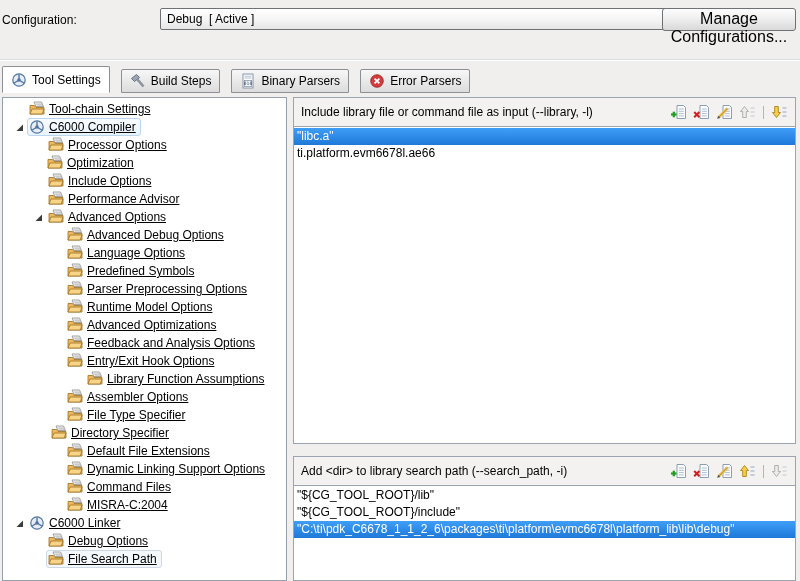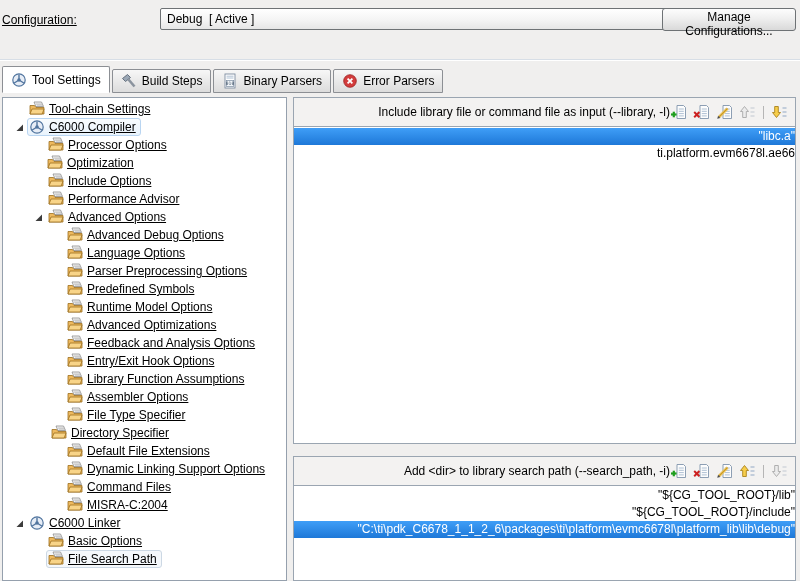--- a/index.html
+++ b/index.html
@@ -1,54 +1,54 @@
 <!DOCTYPE html>
 <html style="--selection-top: #3f9ef7; --selection-bottom: #1e78d8; --tree-selection-border: #b9d5f1; --folder-yellow: #eeb95e; --folder-front: #f8d488; --enabled-arrow: #f7ce4a; --disabled-arrow: #ececec; --error-red: #d23c3c; --trophy-yellow: #f6c62f; --tool-blue: #50749e; --add-green: #1e9e1e; --delete-red: #cc2020;"><head>
 <meta charset="utf-8">
 <style>
   html,body{margin:0;padding:0;background:#fff;}
   .screen{position:relative;width:800px;height:581px;background:#f0efee;overflow:hidden;
           font-family:"Liberation Sans",sans-serif;font-size:12px;color:#000;}
 
   
-  .config-label{position:absolute;left:2px;top:13px;text-decoration:underline;}
+  .config-label{position:absolute;left:2px;top:13px;}
   .combo{position:absolute;left:160px;top:8px;width:561px;height:22px;box-sizing:border-box;
          border:1px solid #6e7275;border-radius:2px;
          background:linear-gradient(#ffffff,#f4f4f4 55%,#e6e6e6);display:flex;align-items:center;cursor:default;}
   .combo-text{padding-left:6px;white-space:pre;}
   .combo-arrow{margin-left:auto;padding-right:7px;font-size:8px;color:#1a1a1a;}
   .manage-btn{position:absolute;left:662px;top:8px;width:134px;height:23px;box-sizing:border-box;
          border:1px solid #6e7275;border-radius:3px;
          background:linear-gradient(#fdfdfd,#efefef 45%,#d9d9d9);
-         font-family:"Liberation Sans",sans-serif;font-size:12px;color:#000;}
+         font-family:"Liberation Sans",sans-serif;font-size:16px;color:#000;}
 
   .separator{position:absolute;left:0;top:59px;width:800px;height:1px;background:#d7dee6;box-shadow:0 1px 0 #ffffff;}
 
   
-  .tab-strip{position:absolute;left:2px;top:66px;height:31px;display:flex;align-items:flex-start;gap:2px;}
+  .tab-strip{position:absolute;left:2px;top:66px;height:31px;display:flex;align-items:flex-start;gap:11px;}
   .tab{display:flex;align-items:center;gap:5px;height:24px;margin-top:3px;padding:0 8px;box-sizing:border-box;
        background:linear-gradient(#f7f7f7,#dcdcdc);border:1px solid #8c8f94;border-radius:2px 2px 0 0;
        white-space:nowrap;cursor:default;}
   .tab.active{height:27px;margin-top:0;background:#ffffff;border-bottom:1px solid #ffffff;}
   .tab-icon{width:16px;height:16px;display:inline-flex;flex:none;}
 
   
   .tree-panel{position:absolute;left:2px;top:97px;width:285px;height:484px;box-sizing:border-box;
               background:#fff;border:1px solid #95a0ad;overflow:hidden;padding-top:2px;}
   .tree-row{height:18px;display:flex;align-items:center;white-space:nowrap;text-decoration:underline;}
   .twisty{width:16px;flex:none;display:inline-flex;justify-content:center;align-items:center;}
   .core{display:inline-flex;align-items:center;gap:4px;height:18px;box-sizing:border-box;
         padding:0 4px 0 1px;border:1px solid transparent;border-radius:3px;}
   .core.selected{border-color:var(--tree-selection-border);background:linear-gradient(#f9fcfe,#e9f3fc);}
   .core.focused{border-color:#ccd8e4;background:#f5f8fb;}
   .tree-icon{width:16px;height:16px;flex:none;display:inline-flex;}
 
   
   .list-panel{position:absolute;left:293px;width:503px;box-sizing:border-box;
-              border:1px solid #9aa5b1;background:#0f172a;overflow:hidden;text-align:right;}
+              border:1px solid #9aa5b1;background:#0f172a;overflow:hidden;}
   .panel-top{top:97px;height:347px;}
   .panel-bottom{top:456px;height:125px;}
   .panel-header{height:29px;background:#f3f2f1;border-bottom:1px solid #9aa5b1;box-sizing:border-box;
                 display:flex;align-items:center;padding:0 7px;}
   .panel-title{flex:1;white-space:nowrap;overflow:hidden;}
   .panel-toolbar{display:flex;align-items:center;gap:6px;flex:none;}
   .tb-btn{width:17px;height:16px;display:inline-flex;cursor:default;}
   .tb-sep{width:1px;height:13px;background:#b5b5b5;margin:0 1px;}
   .panel-list{position:absolute;left:0;right:0;top:29px;bottom:0;background:#fff;overflow:hidden;padding-top:1px;}
   .list-row{height:17px;line-height:17px;padding-left:3px;white-space:nowrap;}
@@ -256,48 +256,48 @@
         <span class="twisty"></span>
         <span class="core">
           <span class="tree-icon">
             <svg width="16" height="16" viewBox="0 0 16 16">
               <polygon points="5,1 12.5,1 14.5,5.5 7,5.5" fill="#ffffff" stroke="#8a8a8a" stroke-width="0.8"></polygon>
        <path d="M6.5,2.2 L13,2.2 M7.2,3.5 L13.6,3.5 M7.8,4.7 L14.2,4.7" stroke="#b4b4b4" stroke-width="0.7"></path>
        <polygon points="1,4.5 5.5,4.5 7,6.5 15,6.5 15,13 1,13" fill="#eeb95e" stroke="#9c6f1e" stroke-width="0.8"></polygon>
        <polygon points="3,8 15,8 13.2,13 1,13" fill="#f8d488" stroke="#9c6f1e" stroke-width="0.8"></polygon>
             </svg>
           </span>
+          <span class="tree-label">Predefined Symbols</span>
+        </span>
+      </div>
+      <div class="tree-row" style="padding-left:46px">
+        <span class="twisty"></span>
+        <span class="core">
+          <span class="tree-icon">
+            <svg width="16" height="16" viewBox="0 0 16 16">
+              <polygon points="5,1 12.5,1 14.5,5.5 7,5.5" fill="#ffffff" stroke="#8a8a8a" stroke-width="0.8"></polygon>
+       <path d="M6.5,2.2 L13,2.2 M7.2,3.5 L13.6,3.5 M7.8,4.7 L14.2,4.7" stroke="#b4b4b4" stroke-width="0.7"></path>
+       <polygon points="1,4.5 5.5,4.5 7,6.5 15,6.5 15,13 1,13" fill="#eeb95e" stroke="#9c6f1e" stroke-width="0.8"></polygon>
+       <polygon points="3,8 15,8 13.2,13 1,13" fill="#f8d488" stroke="#9c6f1e" stroke-width="0.8"></polygon>
+            </svg>
+          </span>
           <span class="tree-label">Parser Preprocessing Options</span>
         </span>
       </div>
       <div class="tree-row" style="padding-left:46px">
         <span class="twisty"></span>
         <span class="core">
           <span class="tree-icon">
             <svg width="16" height="16" viewBox="0 0 16 16">
               <polygon points="5,1 12.5,1 14.5,5.5 7,5.5" fill="#ffffff" stroke="#8a8a8a" stroke-width="0.8"></polygon>
        <path d="M6.5,2.2 L13,2.2 M7.2,3.5 L13.6,3.5 M7.8,4.7 L14.2,4.7" stroke="#b4b4b4" stroke-width="0.7"></path>
        <polygon points="1,4.5 5.5,4.5 7,6.5 15,6.5 15,13 1,13" fill="#eeb95e" stroke="#9c6f1e" stroke-width="0.8"></polygon>
        <polygon points="3,8 15,8 13.2,13 1,13" fill="#f8d488" stroke="#9c6f1e" stroke-width="0.8"></polygon>
             </svg>
           </span>
-          <span class="tree-label">Predefined Symbols</span>
-        </span>
-      </div>
-      <div class="tree-row" style="padding-left:46px">
-        <span class="twisty"></span>
-        <span class="core">
-          <span class="tree-icon">
-            <svg width="16" height="16" viewBox="0 0 16 16">
-              <polygon points="5,1 12.5,1 14.5,5.5 7,5.5" fill="#ffffff" stroke="#8a8a8a" stroke-width="0.8"></polygon>
-       <path d="M6.5,2.2 L13,2.2 M7.2,3.5 L13.6,3.5 M7.8,4.7 L14.2,4.7" stroke="#b4b4b4" stroke-width="0.7"></path>
-       <polygon points="1,4.5 5.5,4.5 7,6.5 15,6.5 15,13 1,13" fill="#eeb95e" stroke="#9c6f1e" stroke-width="0.8"></polygon>
-       <polygon points="3,8 15,8 13.2,13 1,13" fill="#f8d488" stroke="#9c6f1e" stroke-width="0.8"></polygon>
-            </svg>
-          </span>
           <span class="tree-label">Runtime Model Options</span>
         </span>
       </div>
       <div class="tree-row" style="padding-left:46px">
         <span class="twisty"></span>
         <span class="core">
           <span class="tree-icon">
             <svg width="16" height="16" viewBox="0 0 16 16">
               <polygon points="5,1 12.5,1 14.5,5.5 7,5.5" fill="#ffffff" stroke="#8a8a8a" stroke-width="0.8"></polygon>
        <path d="M6.5,2.2 L13,2.2 M7.2,3.5 L13.6,3.5 M7.8,4.7 L14.2,4.7" stroke="#b4b4b4" stroke-width="0.7"></path>
@@ -329,21 +329,21 @@
             <svg width="16" height="16" viewBox="0 0 16 16">
               <polygon points="5,1 12.5,1 14.5,5.5 7,5.5" fill="#ffffff" stroke="#8a8a8a" stroke-width="0.8"></polygon>
        <path d="M6.5,2.2 L13,2.2 M7.2,3.5 L13.6,3.5 M7.8,4.7 L14.2,4.7" stroke="#b4b4b4" stroke-width="0.7"></path>
        <polygon points="1,4.5 5.5,4.5 7,6.5 15,6.5 15,13 1,13" fill="#eeb95e" stroke="#9c6f1e" stroke-width="0.8"></polygon>
        <polygon points="3,8 15,8 13.2,13 1,13" fill="#f8d488" stroke="#9c6f1e" stroke-width="0.8"></polygon>
             </svg>
           </span>
           <span class="tree-label">Entry/Exit Hook Options</span>
         </span>
       </div>
-      <div class="tree-row" style="padding-left:46px">
+      <div class="tree-row" style="padding-left:66px">
         <span class="twisty"></span>
         <span class="core">
           <span class="tree-icon">
             <svg width="16" height="16" viewBox="0 0 16 16">
               <polygon points="5,1 12.5,1 14.5,5.5 7,5.5" fill="#ffffff" stroke="#8a8a8a" stroke-width="0.8"></polygon>
        <path d="M6.5,2.2 L13,2.2 M7.2,3.5 L13.6,3.5 M7.8,4.7 L14.2,4.7" stroke="#b4b4b4" stroke-width="0.7"></path>
        <polygon points="1,4.5 5.5,4.5 7,6.5 15,6.5 15,13 1,13" fill="#eeb95e" stroke="#9c6f1e" stroke-width="0.8"></polygon>
        <polygon points="3,8 15,8 13.2,13 1,13" fill="#f8d488" stroke="#9c6f1e" stroke-width="0.8"></polygon>
             </svg>
           </span>
@@ -471,21 +471,21 @@
         <span class="twisty"></span>
         <span class="core">
           <span class="tree-icon">
             <svg width="16" height="16" viewBox="0 0 16 16">
               <polygon points="5,1 12.5,1 14.5,5.5 7,5.5" fill="#ffffff" stroke="#8a8a8a" stroke-width="0.8"></polygon>
        <path d="M6.5,2.2 L13,2.2 M7.2,3.5 L13.6,3.5 M7.8,4.7 L14.2,4.7" stroke="#b4b4b4" stroke-width="0.7"></path>
        <polygon points="1,4.5 5.5,4.5 7,6.5 15,6.5 15,13 1,13" fill="#eeb95e" stroke="#9c6f1e" stroke-width="0.8"></polygon>
        <polygon points="3,8 15,8 13.2,13 1,13" fill="#f8d488" stroke="#9c6f1e" stroke-width="0.8"></polygon>
             </svg>
           </span>
-          <span class="tree-label">Basic Options</span>
+          <span class="tree-label">Debug Options</span>
         </span>
       </div>
       <div class="tree-row" style="padding-left:27px">
         <span class="twisty"></span>
         <span class="core focused">
           <span class="tree-icon">
             <svg width="16" height="16" viewBox="0 0 16 16">
               <polygon points="5,1 12.5,1 14.5,5.5 7,5.5" fill="#ffffff" stroke="#8a8a8a" stroke-width="0.8"></polygon>
        <path d="M6.5,2.2 L13,2.2 M7.2,3.5 L13.6,3.5 M7.8,4.7 L14.2,4.7" stroke="#b4b4b4" stroke-width="0.7"></path>
        <polygon points="1,4.5 5.5,4.5 7,6.5 15,6.5 15,13 1,13" fill="#eeb95e" stroke="#9c6f1e" stroke-width="0.8"></polygon>

